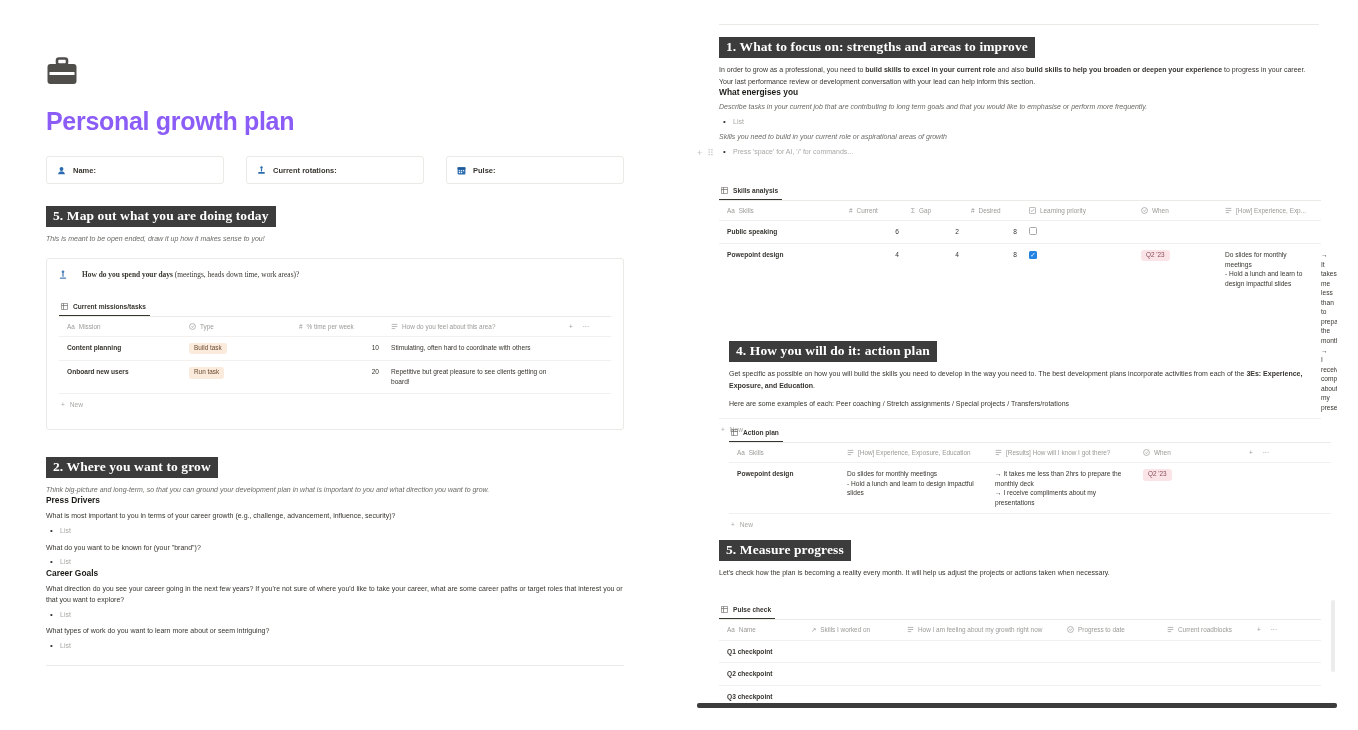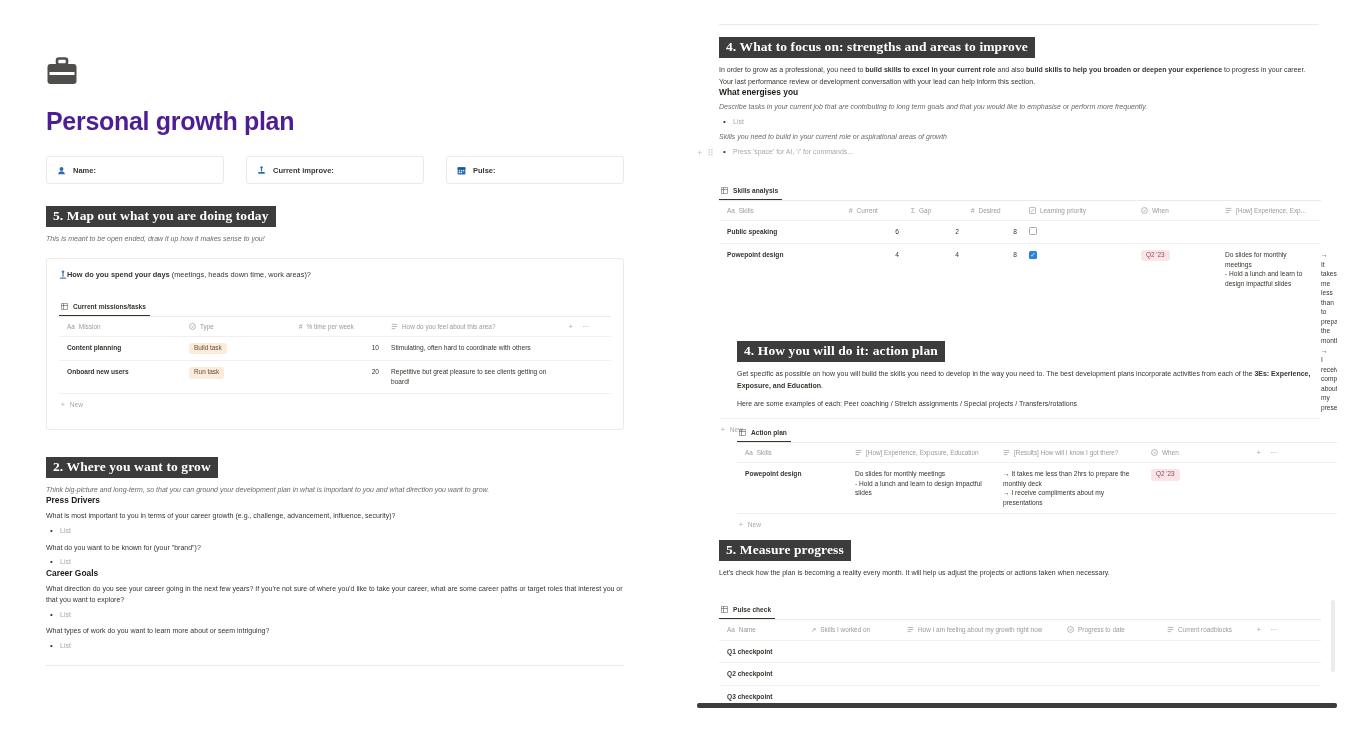--- a/index.html
+++ b/index.html
@@ -18,21 +18,21 @@
 
   .col-right-divider {
     position: absolute; left: 719px; top: 24px; width: 600px; height: 1px;
     background: #eceae6;
   }
 
   
   .briefcase { margin: 57px 0 0 0; }
   .page-title {
     font-size: 25px; font-weight: bold; letter-spacing: -0.3px;
-    margin: 20px 0 0 0; color: #4c1d95;
+    margin: 20px 0 0 0; color: #8b5cf6;
   }
 
   
   .meta-row { display: flex; gap: 22px; margin-top: 20px; }
   .meta-box {
     flex: 1; height: 28px; border: 1px solid #eceae6; border-radius: 3px;
     display: flex; align-items: center; gap: 7px; padding: 0 10px;
     background: #fff;
   }
   .meta-label { font-size: 7.5px; font-weight: bold; color: #37352f; }
@@ -60,21 +60,21 @@
   .bullet::before {
     content: "•"; position: absolute; left: 4px; top: -1px; color: #37352f; font-size: 8px;
   }
   .hr { height: 1px; background: #eceae6; margin-top: 14px; }
 
   
   .callout {
     margin-top: 13px; border: 1px solid #eceae6; border-radius: 3px;
     padding: 11px 12px 14px 12px; background: #fff;
   }
-  .callout-head { display: flex; align-items: flex-start; gap: 0; }
+  .callout-head { display: flex; align-items: flex-start; gap: 15px; font-family: Liberation Serif, serif; }
   .callout-title { font-size: 7.4px; line-height: 1.4; color: #37352f; }
   .callout-title b { font-weight: bold; }
 
   
   .db { margin-top: 16px; }
   .db-tab {
     display: inline-flex; align-items: center; gap: 5px;
     font-size: 6.6px; font-weight: bold; color: #37352f;
     padding: 0 4px 5px 2px; border-bottom: 1.6px solid #37352f;
   }
@@ -162,21 +162,21 @@
         <span class="meta-label">Name:</span>
       </div>
       <div class="meta-box">
         <span>
           <svg width="9" height="9" viewBox="0 0 12 12">
               <circle cx="6" cy="2" r="1.6" fill="#2b6cb0"></circle>
               <rect x="5.2" y="3.4" width="1.6" height="4" fill="#2b6cb0"></rect>
               <rect x="1.6" y="8" width="8.8" height="2.4" rx="0.6" fill="#2b6cb0"></rect>
             </svg>
         </span>
-        <span class="meta-label">Current improve:</span>
+        <span class="meta-label">Current rotations:</span>
       </div>
       <div class="meta-box">
         <span>
           <svg width="9" height="9" viewBox="0 0 12 12">
               <rect x="0.8" y="1.8" width="10.4" height="9.4" rx="1" fill="#2b6cb0"></rect>
               <rect x="0.8" y="1.8" width="10.4" height="2.6" fill="#1d5a96"></rect>
               <rect x="2.4" y="5.6" width="1.7" height="1.5" fill="#fff"></rect>
               <rect x="5.1" y="5.6" width="1.7" height="1.5" fill="#fff"></rect>
               <rect x="7.8" y="5.6" width="1.7" height="1.5" fill="#fff"></rect>
               <rect x="2.4" y="8" width="1.7" height="1.5" fill="#fff"></rect>
@@ -312,21 +312,21 @@
       <div class="bullet">List</div>
 
       <div class="hr"></div>
     </div>
   </div>
 
   <div class="col-right">
     <div class="col-right-divider" style="left:22px; top:24px; position:absolute;"></div>
 
     <div style="position:absolute; left:22px; top:37px; width:602px;">
-      <div class="sec-head">4. What to focus on: strengths and areas to improve</div>
+      <div class="sec-head">1. What to focus on: strengths and areas to improve</div>
       <div class="body-txt">
         <span>In order to grow as a professional, you need to </span><b>build skills to excel in your current role</b><span> and also </span><b>build skills to help you broaden or deepen your experience</b><span> to progress in your career. Your last performance review or development conversation with your lead can help inform this section.</span>
       </div>
 
       <div class="sub-head">What energises you</div>
       <div class="i-txt">Describe tasks in your current job that are contributing to long term goals and that you would like to emphasise or perform more frequently.</div>
       <div class="bullet">List</div>
 
       <div class="rel" style="margin-top:0;">
         <div class="gutter" style="top:16px;">
@@ -452,21 +452,21 @@
           </tr>
         </tbody>
           </table>
         <div class="db-new" style="border-bottom:none;">
           <span>+</span>
           <span>New</span>
         </div>
       </div>
     </div>
 
-    <div style="position:absolute; left:40px; top:341px; width:602px;">
+    <div style="position:absolute; left:32px; top:341px; width:602px;">
       <div class="sec-head">4. How you will do it: action plan</div>
       <div class="body-txt">
         <span>Get specific as possible on how you will build the skills you need to develop in the way you need to. The best development plans incorporate activities from each of the </span><b>3Es: Experience, Exposure, and Education</b><span>.</span>
       </div>
       <div class="body-txt" style="margin-top:7px;">Here are some examples of each: Peer coaching / Stretch assignments / Special projects / Transfers/rotations</div>
 
       <div class="db" style="margin-top:13px;">
         <div class="db-tabbar">
           <span class="db-tab">
             <span>

